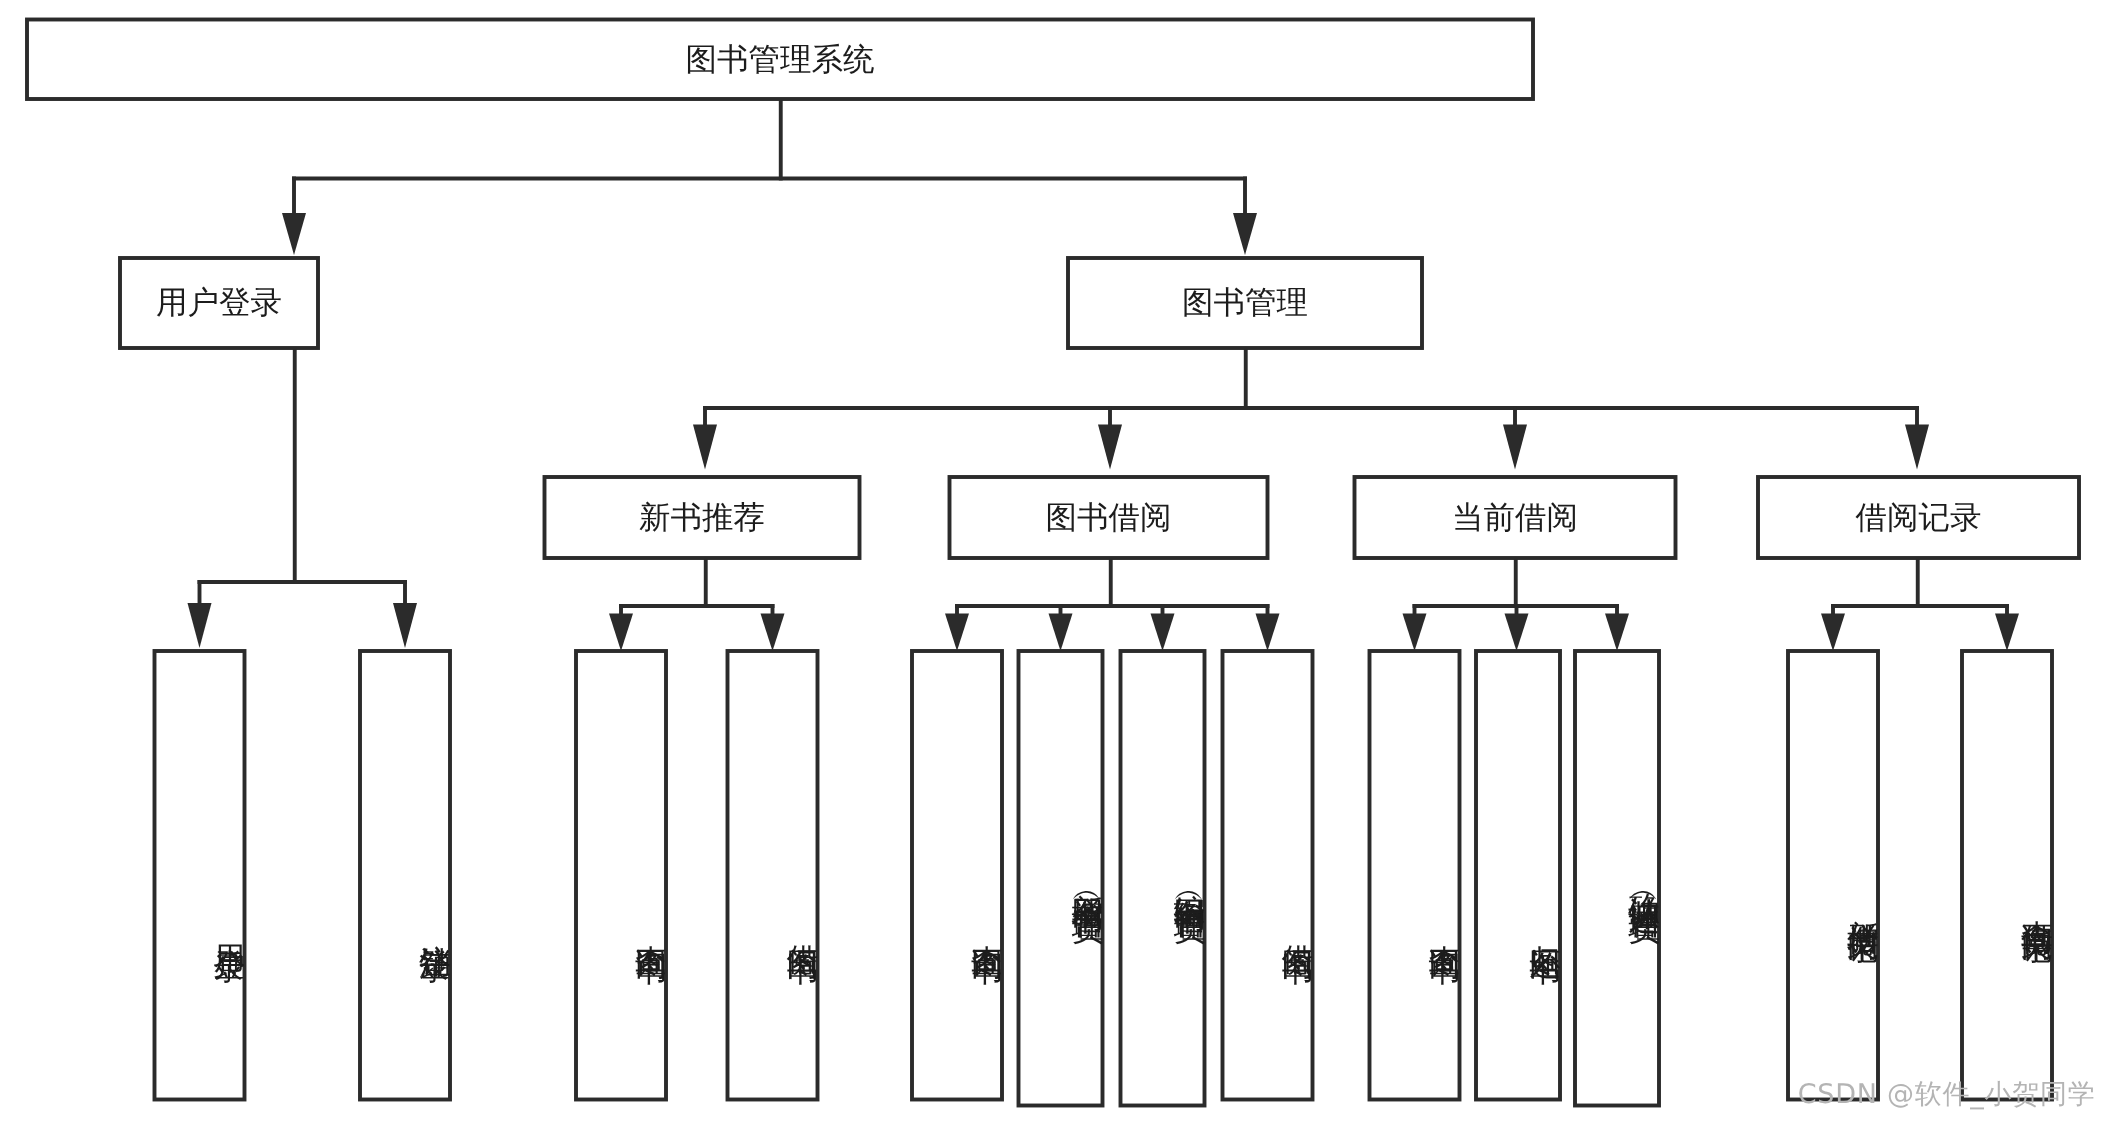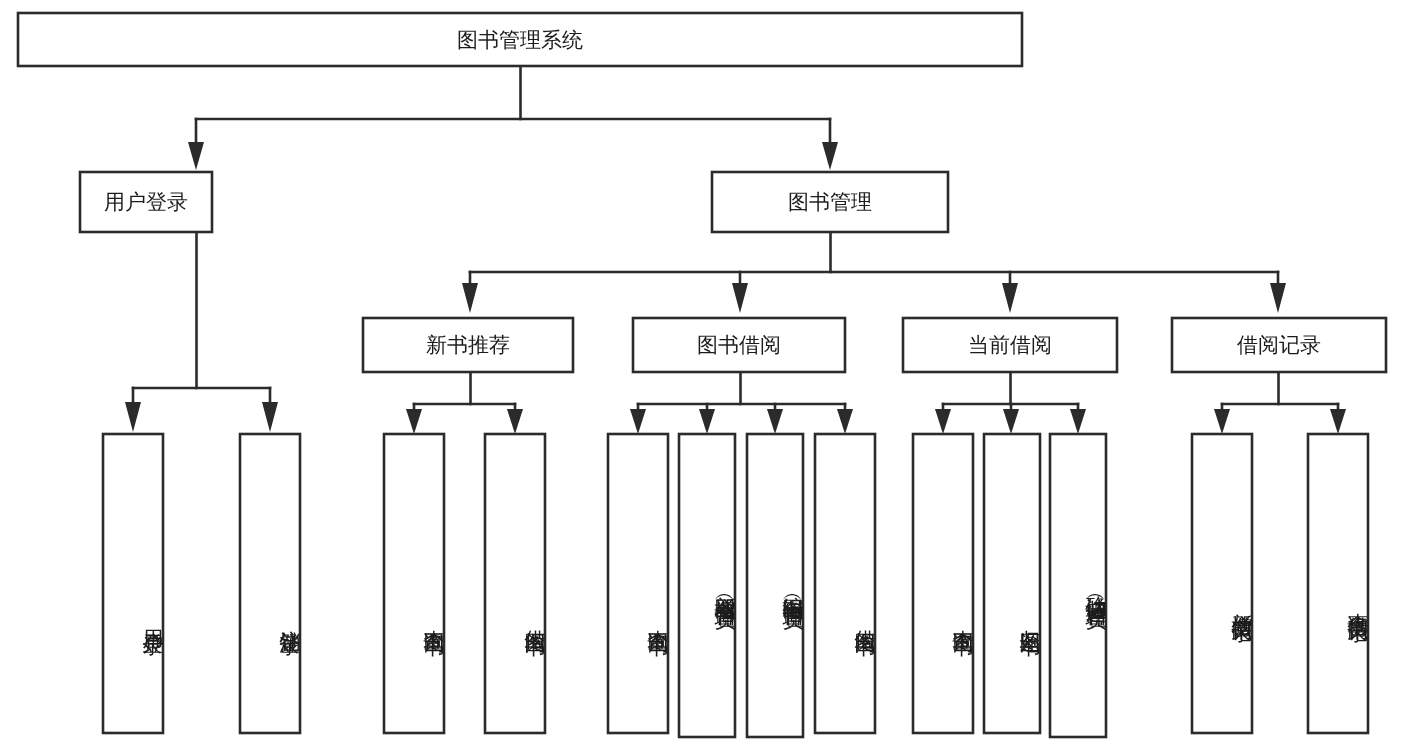--- a/index.html
+++ b/index.html
@@ -200,13 +200,14 @@
   <div class="node-label-v" style="left:747px; top:440px; width:56px; height:295px;">编辑图书（管理员）</div>
   <div class="node-label-v" style="left:815px; top:500px; width:60px; height:233px;">借阅图书</div>
 
   <div class="node-label-v" style="left:913px; top:500px; width:60px; height:233px;">查询图书</div>
   <div class="node-label-v" style="left:984px; top:500px; width:56px; height:233px;">归还图书</div>
   <div class="node-label-v" style="left:1050px; top:440px; width:56px; height:295px;">确认归还（管理员）</div>
 
   <div class="node-label-v" style="left:1192px; top:470px; width:60px; height:263px;">新增借阅记录</div>
   <div class="node-label-v" style="left:1308px; top:470px; width:60px; height:263px;">查询借阅记录</div>
 
+  <div class="watermark">CSDN @软件_小贺同学</div>
 </div>
 
 </body></html>

